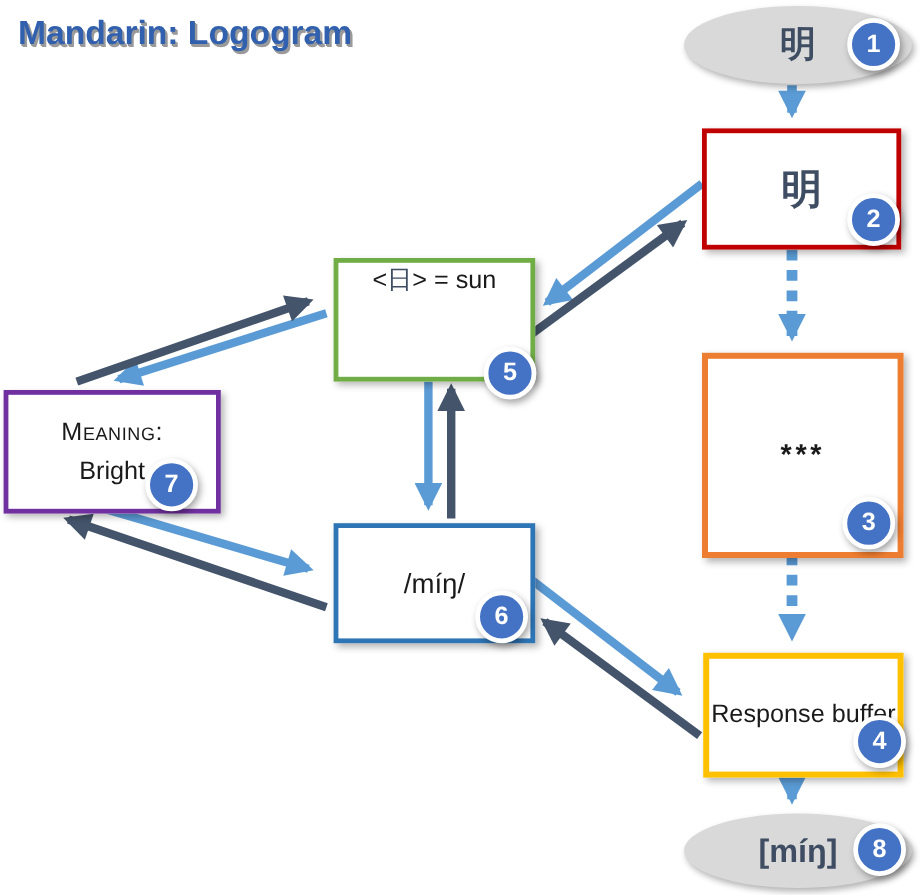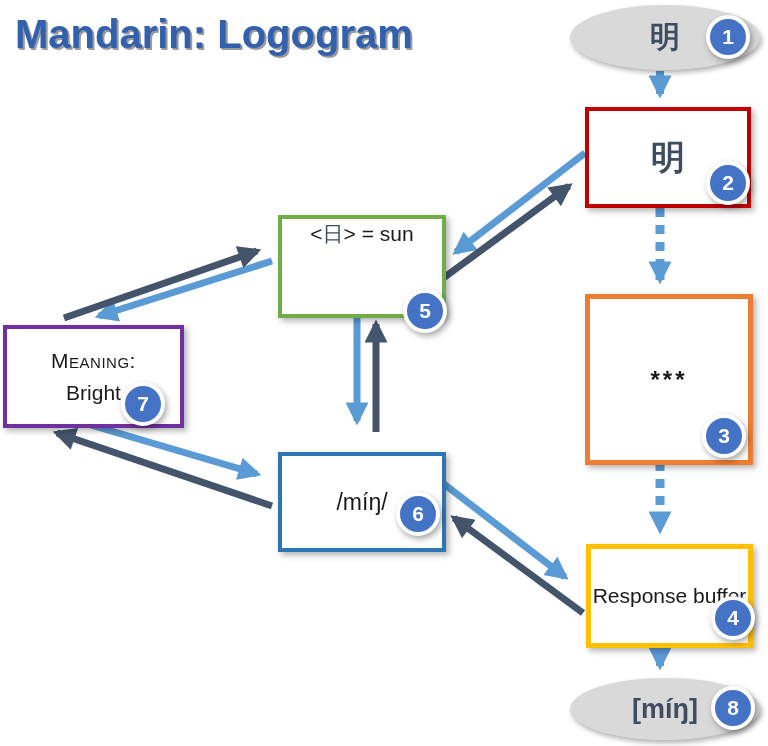--- a/index.html
+++ b/index.html
@@ -1,21 +1,21 @@
 <!DOCTYPE html>
 <html><head>
 <meta charset="utf-8">
 <style>
   html,body{margin:0;padding:0;background:#ffffff;}
   body{font-family:"Liberation Sans", sans-serif;}
   .canvas{position:relative;width:768px;height:746px;background:#ffffff;overflow:hidden;}
 
   .title{
     position:absolute;left:15px;top:12px;
-    font-size:40px;font-weight:bold;color:#3060ae;letter-spacing:0px;
+    font-size:28px;font-weight:bold;color:#3060ae;letter-spacing:0px;
     text-shadow:2px 2px 0 #9a9a9a, 1px 1px 0 #8c8c8c;
   }
 
   svg.arrows{position:absolute;left:0;top:0;width:768px;height:746px;pointer-events:none;}
 
   .node{
     position:absolute;background:#ffffff;
     display:flex;flex-direction:column;align-items:center;justify-content:center;
     text-align:center;color:#1a1a1a;
     box-shadow:3px 3px 6px rgba(0,0,0,0.30);
@@ -24,21 +24,21 @@
     background:#d9d9d9;border:none;border-radius:50%;
     box-shadow:2px 3px 5px rgba(0,0,0,0.30);
   }
   .navy{color:#3f4d63;}
   .cjk-big{font-size:34px;font-weight:600;}
   .node-visual-input{left:570px;top:5px;width:190px;height:65px;font-size:30px;font-weight:700;}
   .node-visual{left:585px;top:107px;width:158px;height:93px;border:4px solid #c00000;}
   .node-hidden{left:585px;top:294px;width:158px;height:161px;border:5px solid #ed7d31;font-size:24px;font-weight:700;letter-spacing:3px;}
   .node-buffer{left:586px;top:544px;width:157px;height:94px;border:5px solid #ffc000;font-size:21px;line-height:1.55;}
   .node-orthography{left:278px;top:215px;width:160px;height:95px;border:4px solid #70ad47;font-size:21px;line-height:1.45;justify-content:space-between;}
-  .node-phonology{left:278px;top:436px;width:160px;height:92px;border:4px solid #2e75b6;font-size:23px;margin-top:16px;}
+  .node-phonology{left:278px;top:436px;width:160px;height:92px;border:4px solid #2e75b6;font-size:23px;}
   .node-meaning{left:3px;top:325px;width:173px;height:95px;border:4px solid #7030a0;font-size:21px;line-height:1.5;}
   .node-meaning .smallcaps{font-variant:small-caps;letter-spacing:0.5px;}
   .node-output{left:570px;top:678px;width:190px;height:62px;font-size:27px;font-weight:700;text-align:right;}
 
   .badge{
     position:absolute;width:36px;height:36px;border-radius:50%;
     background:#4472c4;border:4px solid #ffffff;
     box-shadow:2px 3px 6px rgba(0,0,0,0.35);
     color:#ffffff;font-size:21px;font-weight:bold;
     display:flex;align-items:center;justify-content:center;

